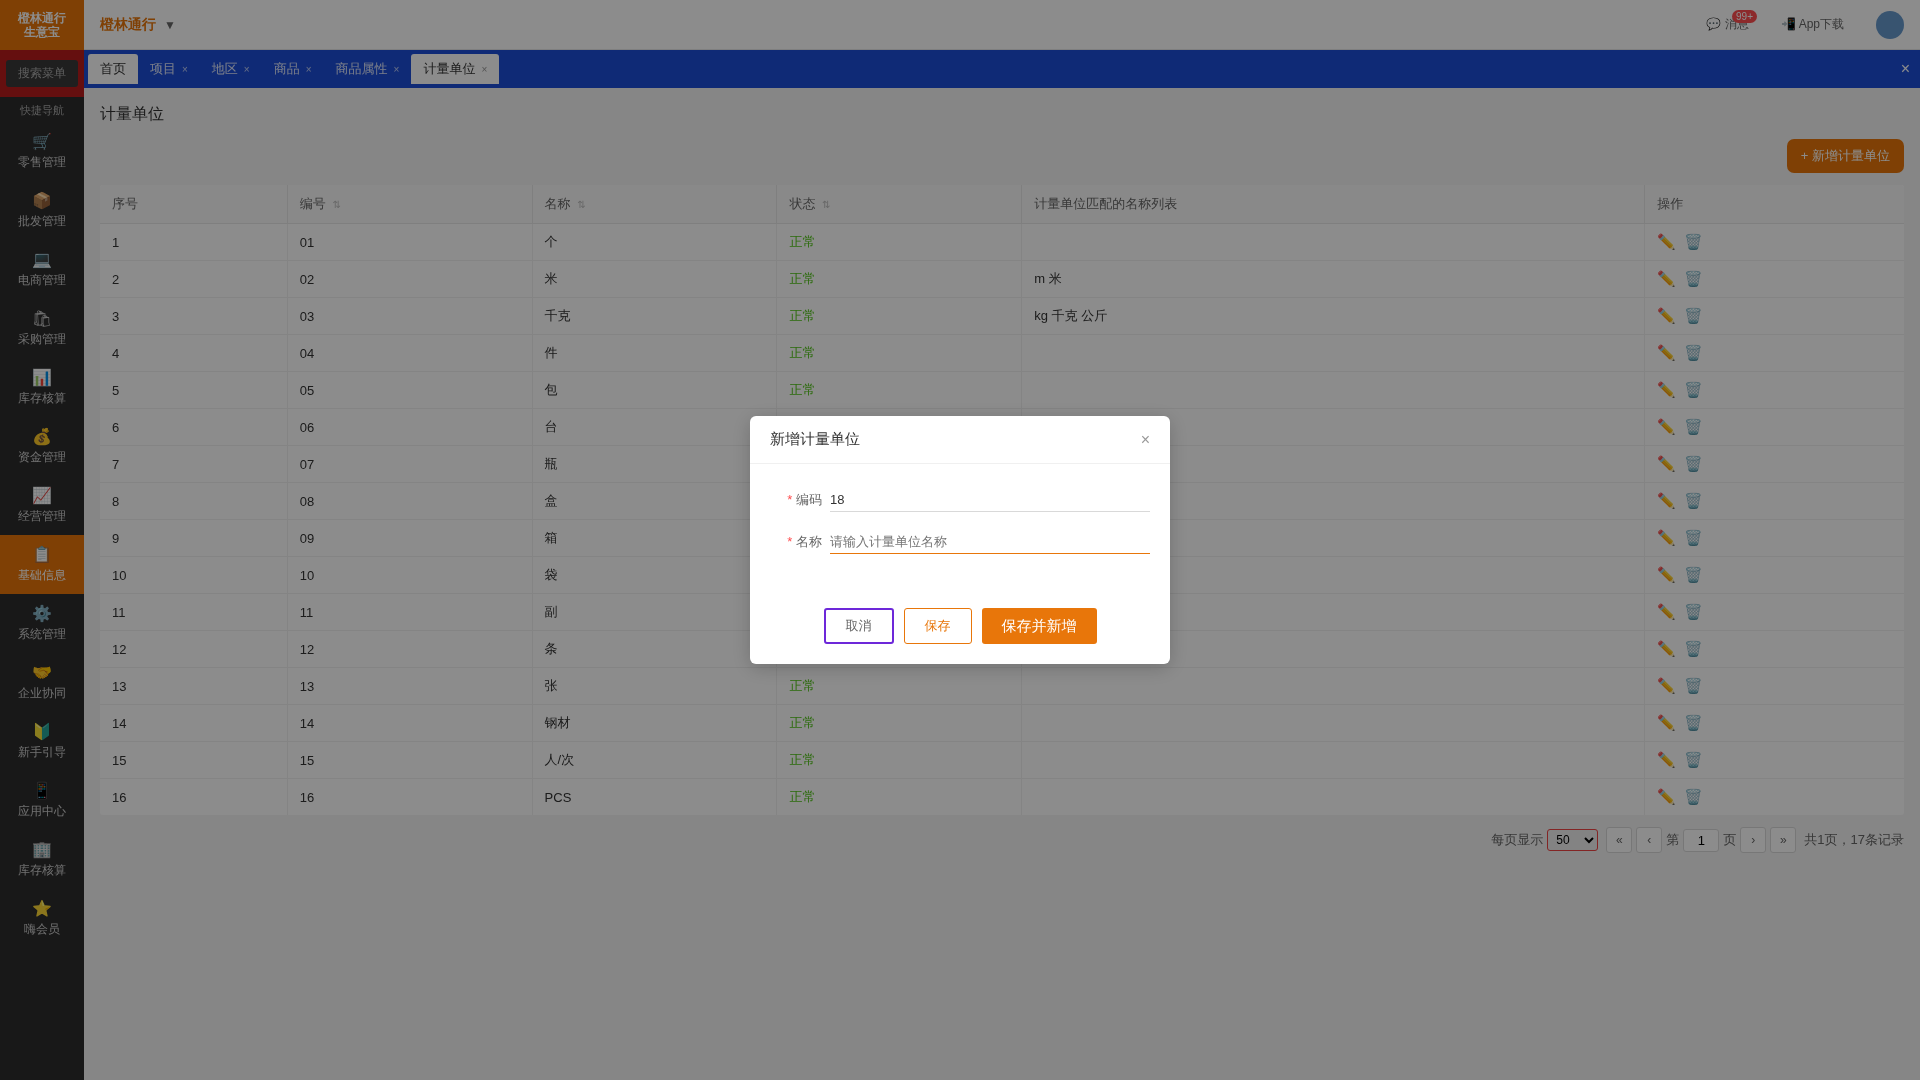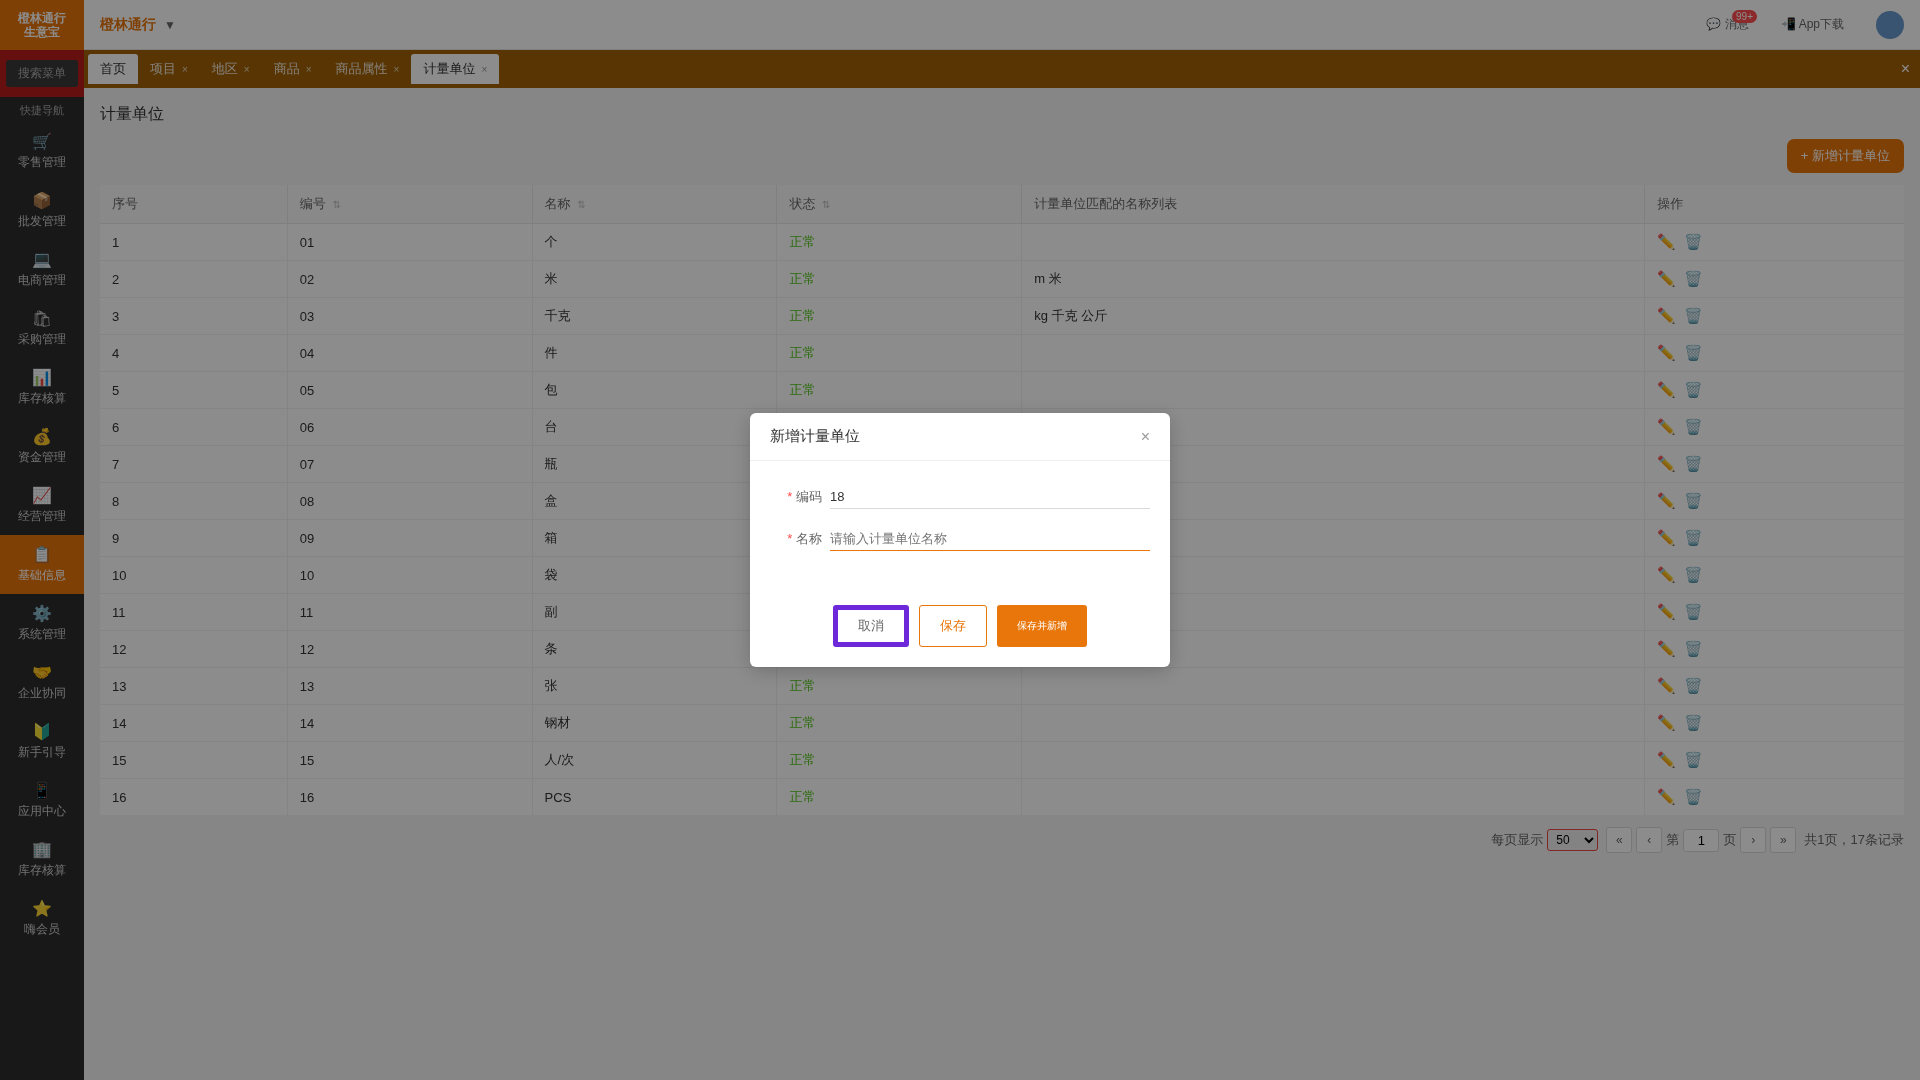--- a/index.html
+++ b/index.html
@@ -91,21 +91,21 @@
       position: absolute; top: -6px; right: -8px;
       background: #ff4d4f; color: white; font-size: 10px;
       border-radius: 8px; padding: 1px 4px; min-width: 16px; text-align: center;
     }
     .topbar-app { font-size: 12px; color: #666; cursor: pointer; }
     .topbar-avatar { width: 28px; height: 28px; background: #6699cc; border-radius: 50%; display: inline-block; }
 
     
     .tabbar {
       height: 38px;
-      background: #a16207;
+      background: #1d4ed8;
       display: flex;
       align-items: center;
       padding: 0 4px;
       flex-shrink: 0;
       position: relative;
     }
     .tab {
       height: 30px;
       padding: 0 12px;
       display: flex;
@@ -269,21 +269,21 @@
     }
     .form-input.name-input { border-bottom-color: #e8760a; }
     .modal-footer {
       padding: 12px 20px 20px;
       display: flex;
       justify-content: center;
       gap: 10px;
     }
     .btn-cancel {
       padding: 7px 20px;
-      border: 5px solid #6d28d9;
+      border: 2px solid #6d28d9;
       border-radius: 3px;
       background: white;
       color: #666;
       font-size: 13px;
       cursor: pointer;
     }
     .btn-save {
       padding: 7px 20px;
       border: 1px solid #e8760a;
       border-radius: 3px;
@@ -291,21 +291,21 @@
       color: #e8760a;
       font-size: 13px;
       cursor: pointer;
     }
     .btn-save-add {
       padding: 7px 20px;
       border: none;
       border-radius: 3px;
       background: #e8760a;
       color: white;
-      font-size: 10px;
+      font-size: 15px;
       cursor: pointer;
     }
   </style>
 </head>
 <body>
 
 <div class="sidebar">
   <div class="sidebar-logo">
     <div class="logo-text">橙林通行<br>生意宝</div>
   </div>

